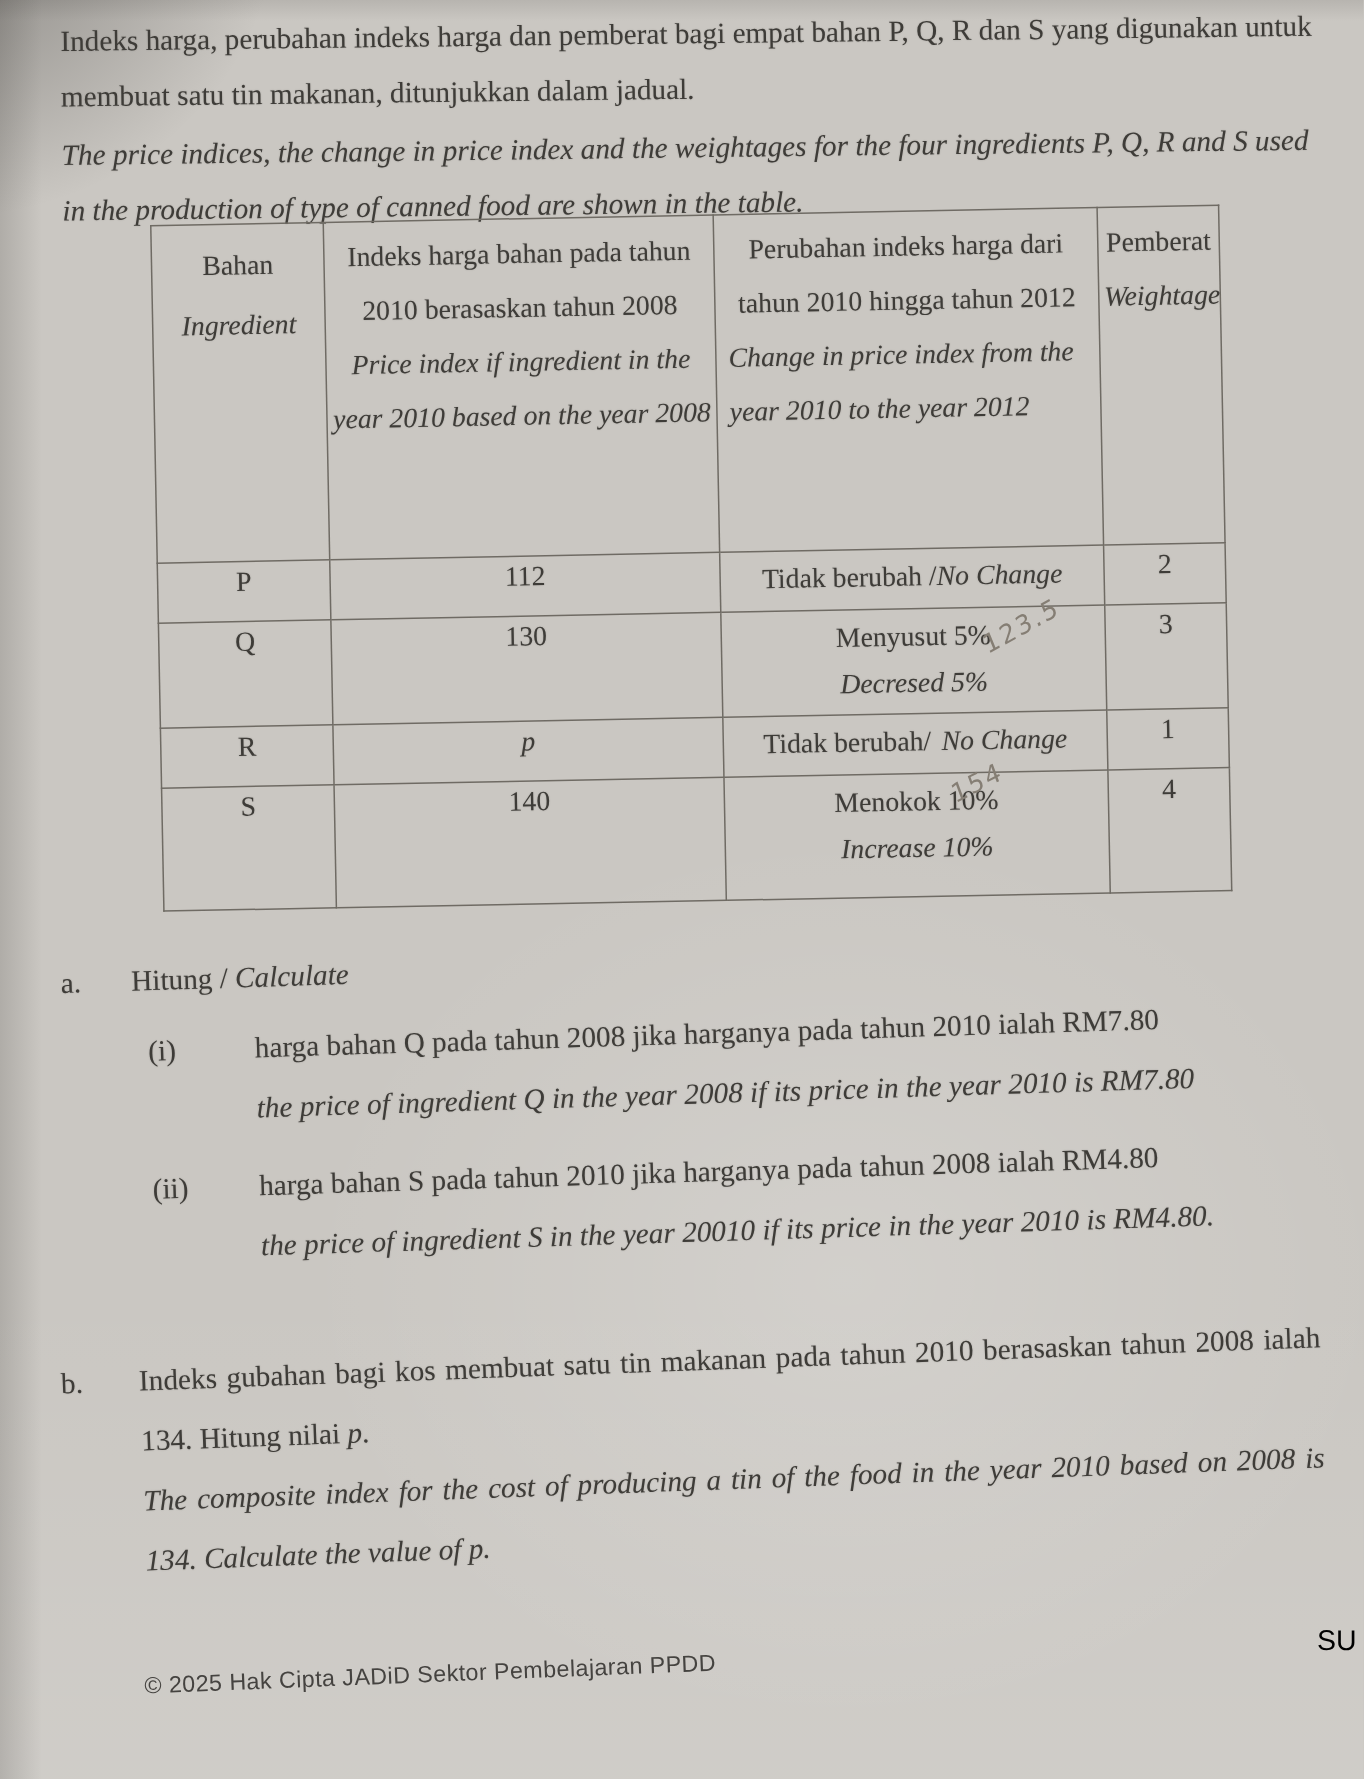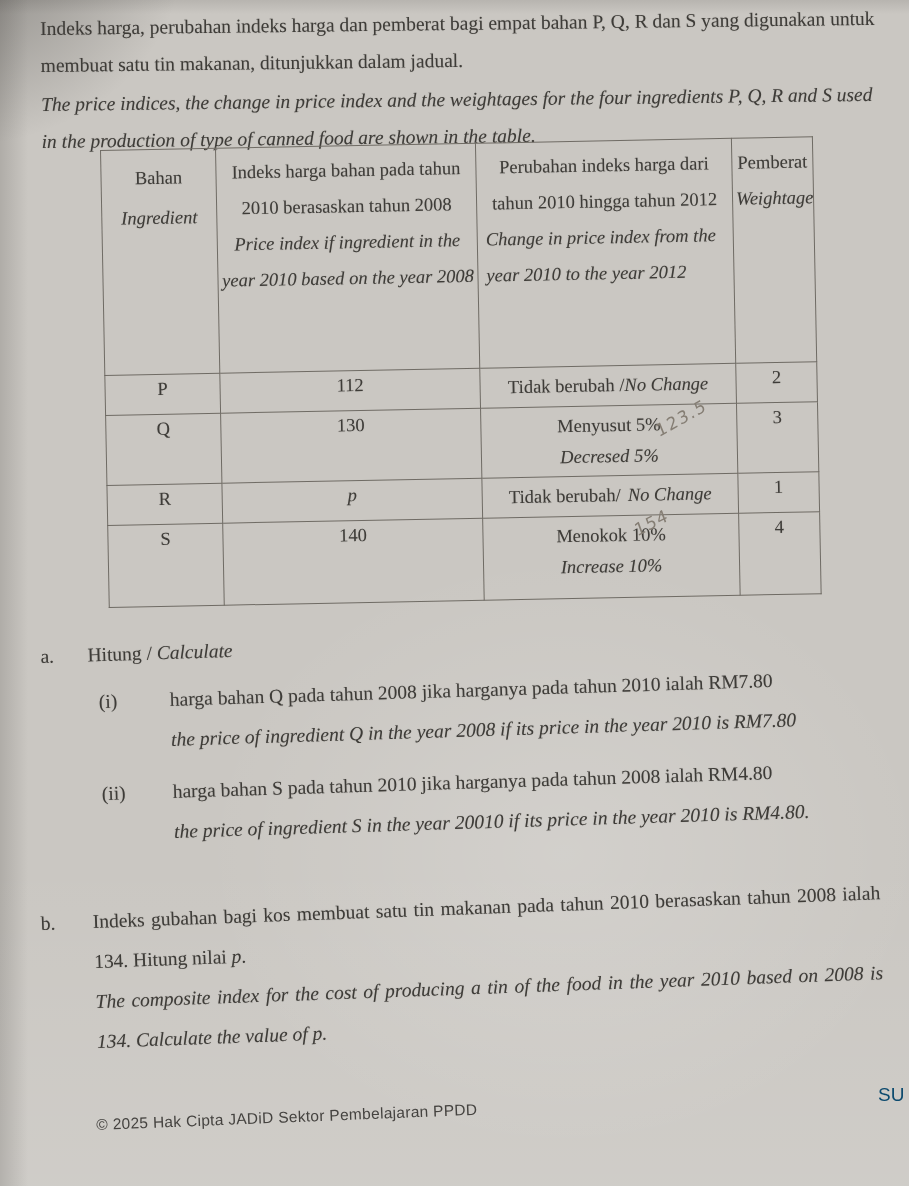--- a/index.html
+++ b/index.html
@@ -62,21 +62,21 @@
   .qb .lbl{width:52px;flex:0 0 52px;}
   .qb .content{flex:1;}
   .qb p{margin:0;text-align:justify;}
   .qb p.en-par{text-align:justify;}
 
   
   .footer{position:absolute;left:96px;top:1116px;font-family:"Liberation Sans", sans-serif;
           font-size:15.5px;color:#454340;letter-spacing:0.3px;
           transform:rotate(-2.3deg);transform-origin:0 0;text-shadow:none;}
   .edge-text{position:absolute;left:878px;top:1084px;font-family:"Liberation Sans", sans-serif;
-             font-size:19px;color:#0c4a6e;text-shadow:none;}
+             font-size:19px;color:#000000;text-shadow:none;}
 </style>
 </head>
 <body>
 
 <div class="intro">
   <p class="my-par">Indeks harga, perubahan indeks harga dan pemberat bagi empat bahan P, Q, R dan S yang digunakan untuk membuat satu tin makanan, ditunjukkan dalam jadual.</p>
   <p class="en-par italic">The price indices, the change in price index and the weightages for the four ingredients P, Q, R and S used in the production of type of canned food are shown in the table.</p>
 </div>
 
 <table class="qtable">

